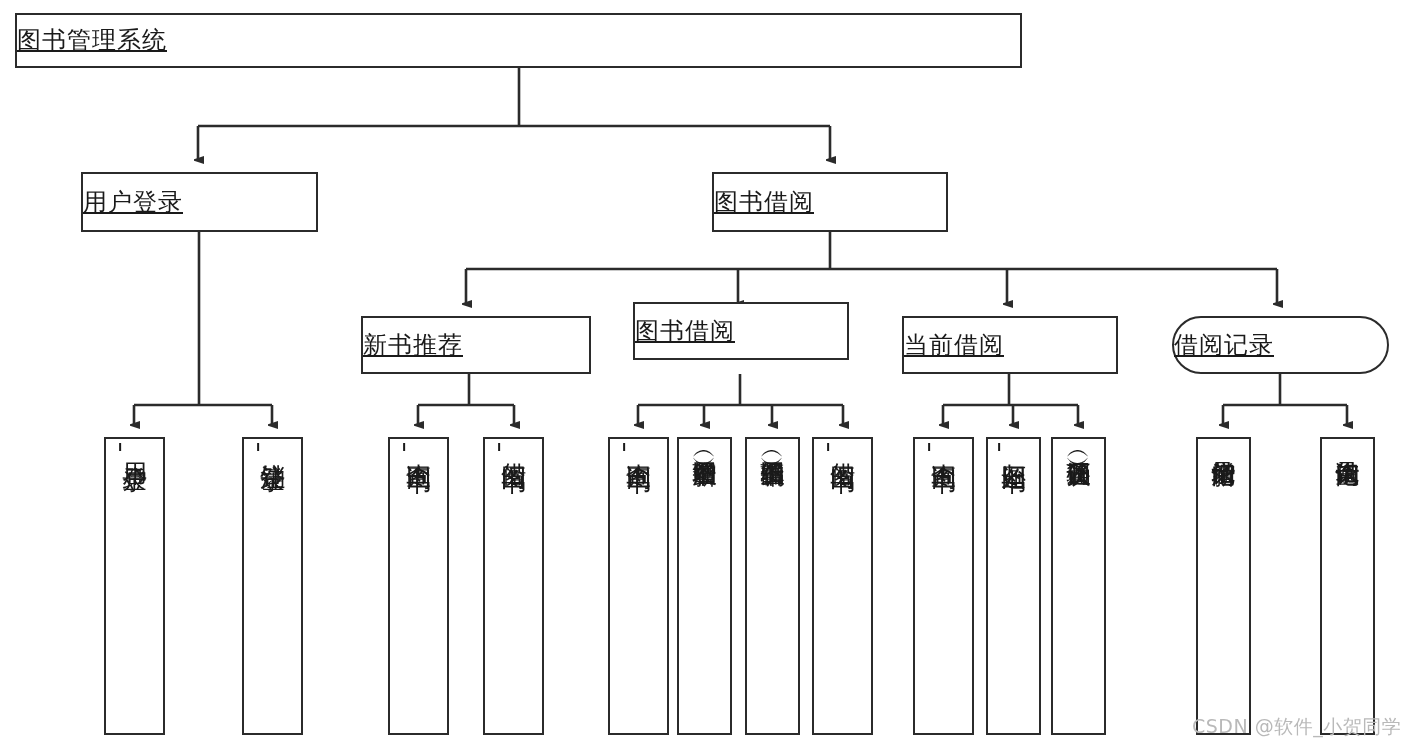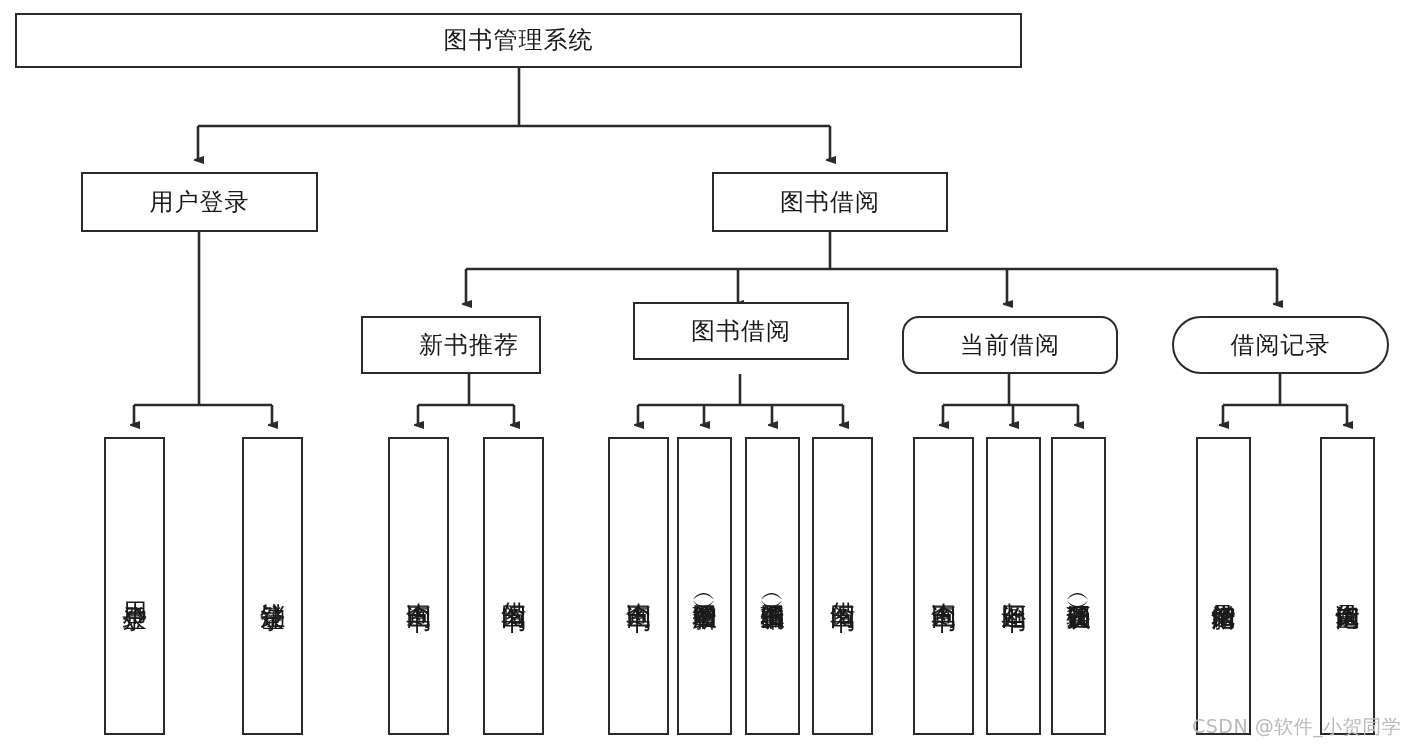--- a/index.html
+++ b/index.html
@@ -25,22 +25,22 @@
     height: 747px;
     pointer-events: none;
   }
   .node {
     position: absolute;
     box-sizing: border-box;
     border: 2.5px solid #2b2b2b;
     background: #ffffff;
     display: flex;
     align-items: center;
-    justify-content: center;
     color: #1a1a1a;
+    text-decoration: underline;
   }
   .node.horiz {
     font-size: 24px;
     letter-spacing: 1px;
     line-height: 1.2;
   }
   .node.vert {
     writing-mode: vertical-rl;
     text-orientation: upright;
     font-size: 25px;
@@ -135,29 +135,29 @@
   </div>
 
   <div class="node horiz" style="left:81px; top:172px; width:237px; height:60px;">
     <span>用户登录</span>
   </div>
 
   <div class="node horiz" style="left:712px; top:172px; width:236px; height:60px;">
     <span>图书借阅</span>
   </div>
 
-  <div class="node horiz" style="left:361px; top:316px; width:180px; height:58px;padding-left:36px;">
+  <div class="node horiz" style="left:361px; top:316px; width:230px; height:58px;">
     <span>新书推荐</span>
   </div>
 
   <div class="node horiz" style="left:633px; top:302px; width:216px; height:58px;">
     <span>图书借阅</span>
   </div>
 
-  <div class="node horiz" style="left:902px; top:316px; width:216px; height:58px;border-radius:17px;">
+  <div class="node horiz" style="left:902px; top:316px; width:216px; height:58px;">
     <span>当前借阅</span>
   </div>
 
   <div class="node horiz" style="left:1172px; top:316px; width:217px; height:58px;border-radius:29px;">
     <span>借阅记录</span>
   </div>
 
   <div class="node vert" style="left:104px; top:437px; width:61px; height:298px;">
     <span>用户登录</span>
   </div>

